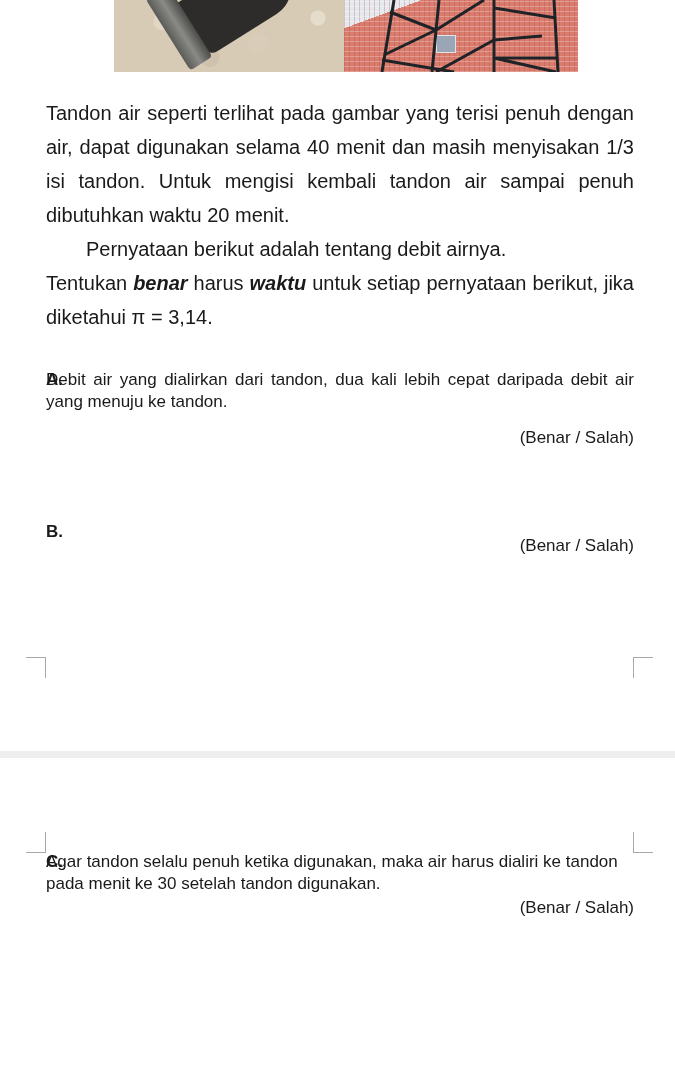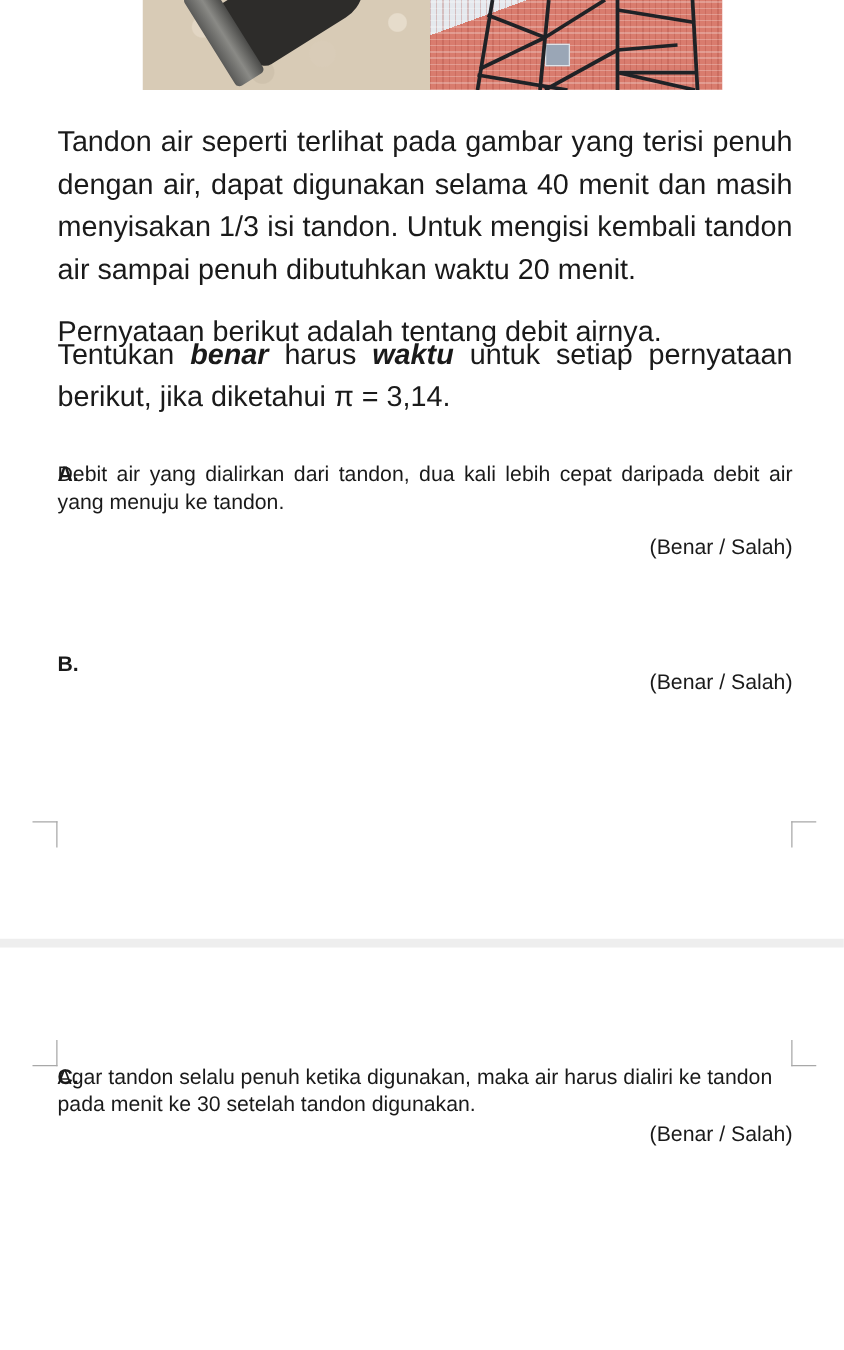--- a/index.html
+++ b/index.html
@@ -41,21 +41,21 @@
       linear-gradient(160deg, #e5e9ee 0 18%, #d97c6e 18% 100%);
   }
   .fig-window {
     position: absolute; left: 92px; top: 35px; width: 18px; height: 16px;
     background: #9aa6b6; border: 1px solid #dfe3e8;
   }
   .fig-right svg { position: absolute; left: 0; top: 0; }
 
   .text {
     position: absolute; left: 46px; width: 588px;
-    font-size: 23px; line-height: 34px; text-align: justify;
+    font-size: 20px; line-height: 34px; text-align: justify;
     margin: 0;
   }
   .text b i, .text i b { font-weight: bold; }
   .item {
     position: absolute; left: 46px; width: 588px; font-size: 17px;
   }
   .item .marker {
     position: absolute; left: 0; top: 0; font-weight: bold; line-height: 22px;
   }
   .item .body {
@@ -98,21 +98,21 @@
         <line x1="150" y1="40" x2="198" y2="36"></line>
         <line x1="152" y1="58" x2="214" y2="58"></line>
         <line x1="92" y1="72" x2="150" y2="40"></line>
         <line x1="150" y1="58" x2="212" y2="72"></line>
       </g>
     </svg>
   </div>
 </div>
 
 <p class="text" style="top: 96px;">Tandon air seperti terlihat pada gambar yang terisi penuh dengan air, dapat digunakan selama 40 menit dan masih menyisakan 1/3 isi tandon. Untuk mengisi kembali tandon air sampai penuh dibutuhkan waktu 20 menit.</p>
-<p class="text" style="top: 248px;">Pernyataan berikut adalah tentang debit airnya.</p>
+<p class="text" style="top: 232px; margin-left: 40px;">Pernyataan berikut adalah tentang debit airnya.</p>
 <p class="text" style="top: 266px;"><span>Tentukan </span><b><i>benar</i></b><span> harus </span><b><i>waktu</i></b><span> untuk setiap pernyataan berikut, jika diketahui π = 3,14.</span></p>
 
 <div class="item" style="top: 369px;">
   <span class="marker">A.</span>
   <div class="body">Debit air yang dialirkan dari tandon, dua kali lebih cepat daripada debit air yang menuju ke tandon.</div>
   <div class="answer" style="margin-top: 14px;">(Benar / Salah)</div>
 </div>
 
 <div class="item" style="top: 521px;">
   <span class="marker">B.</span>

